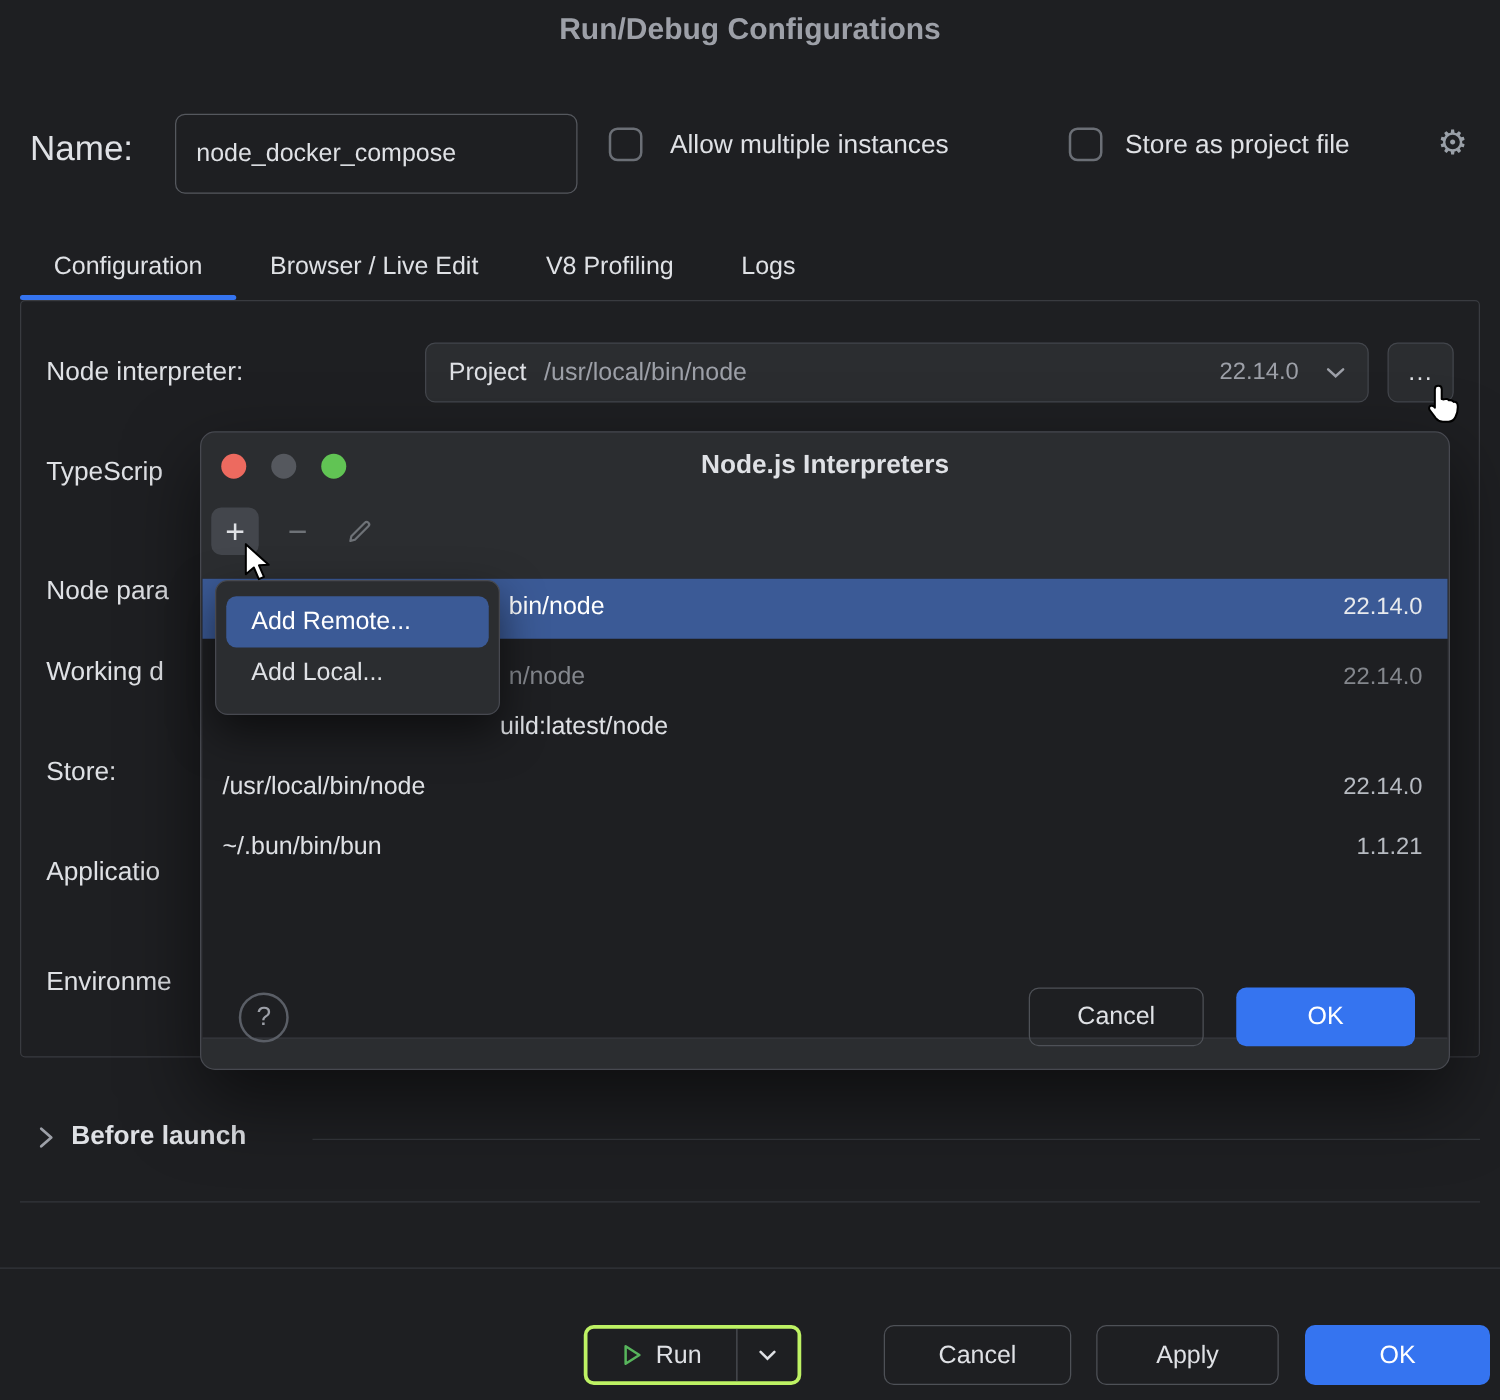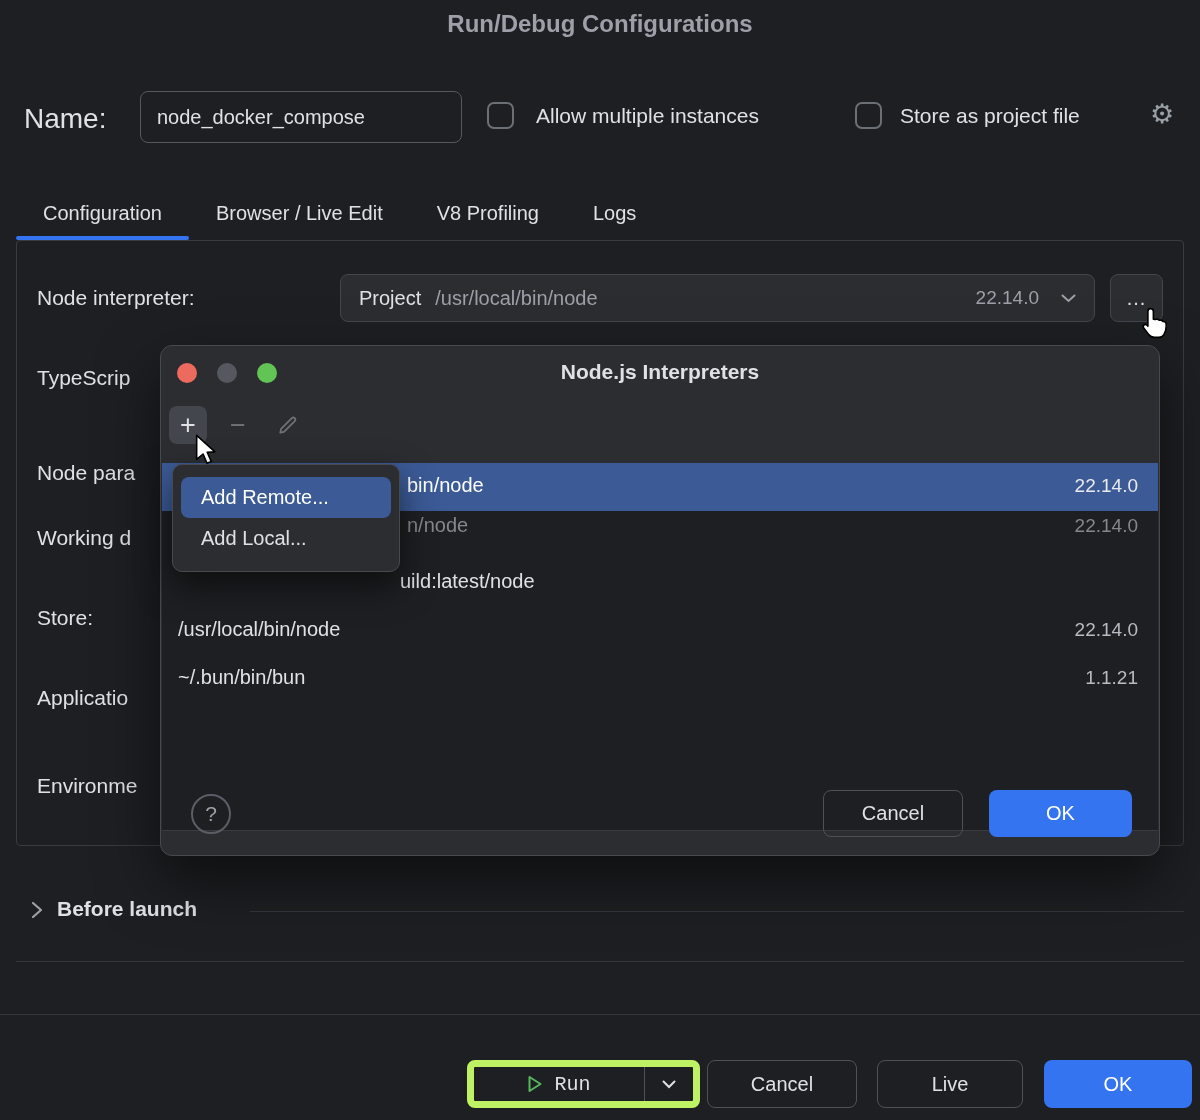--- a/index.html
+++ b/index.html
@@ -7,21 +7,21 @@
   .screen {
     position:relative; width:1200px; height:1120px;
     background:#1e1f22; color:#dfe1e5;
     font-family:"Liberation Sans", sans-serif;
     overflow:hidden;
   }
   
   .win-title { position:absolute; top:10px; left:0; right:0; text-align:center;
     font-size:24px; font-weight:bold; color:#9da0a8; }
   .name-label { position:absolute; left:24px; top:103px; font-size:28px; }
-  .name-input { position:absolute; left:140px; top:91px; width:322px; height:52px;
+  .name-input { position:absolute; left:140px; top:91px; width:322px; height:64px;
     background:#1e1f22; border:1px solid #55585e; border-radius:8px;
     color:#dfe1e5; font-size:20px; padding:0 16px; font-family:inherit; }
   .checkbox { position:absolute; width:27px; height:27px; border:2px solid #6b6f76;
     border-radius:7px; background:transparent; }
   .cb1 { left:487px; top:102px; }
   .cb2 { left:855px; top:102px; }
   .cb-label { position:absolute; font-size:21px; top:104px; }
   .cb1-label { left:536px; }
   .cb2-label { left:900px; }
   .gear { position:absolute; left:1150px; top:98px; font-size:27px; color:#9aa0a8; cursor:default; }
@@ -47,22 +47,22 @@
   .bl-chevron { position:absolute; left:30px; top:901px; }
   .bl-label { position:absolute; left:57px; top:897px; font-size:21px; font-weight:600; }
   .hline { position:absolute; height:1px; background:#33363b; }
   .hl1 { left:250px; right:16px; top:911px; }
   .hl2 { left:16px; right:16px; top:961px; }
   .hl3 { left:0; right:0; top:1014px; }
   
   .btn { position:absolute; height:48px; border-radius:8px; border:1px solid #4e5157;
     background:transparent; color:#dfe1e5; font-size:20px; font-family:inherit;
     display:flex; align-items:center; justify-content:center; }
-  .run-split { position:absolute; left:467px; top:1060px; width:233px; height:48px;
-    border:7px solid #bef264; border-radius:8px; display:flex; overflow:hidden;font-family:Liberation Mono, monospace; }
+  .run-split { position:absolute; left:467px; top:1060px; width:174px; height:48px;
+    border:3px solid #bef264; border-radius:8px; display:flex; overflow:hidden; }
   .run-main { flex:1; display:flex; align-items:center; justify-content:center; gap:11px;
     background:transparent; border:none; color:#dfe1e5; font-size:20px; font-family:inherit; }
   .run-divider { width:1px; background:#4e5157; }
   .run-arrow { width:48px; display:flex; align-items:center; justify-content:center;
     background:transparent; border:none; }
   .btn-cancel { left:707px; top:1060px; width:150px; }
   .btn-apply  { left:877px; top:1060px; width:146px; }
   .btn-ok     { left:1044px; top:1060px; width:148px; background:#3574f0; border:none; color:#fff; }
   
   .dialog { position:absolute; left:160px; top:345px; width:1000px; height:511px;
@@ -83,21 +83,21 @@
   .dlg-list { position:absolute; left:1px; right:1px; top:117px; height:368px;
     background:#1e1f22; border-bottom:1px solid #393b40; }
   .row { position:absolute; left:0; right:0; height:48px; font-size:20px; }
   .row .rpath { position:absolute; left:16px; top:11px; white-space:nowrap; color:#dfe1e5; }
   .row .rver { position:absolute; right:20px; top:12px; font-size:19px; color:#b7bbc2; }
   .row.selected { background:#3b5a96; }
   .row.selected .rpath { color:#fff; }
   .row.selected .rver { color:#e8eaed; }
   .row.dim .rpath, .row.dim .rver { color:#84878d; }
   .r1 { top:0; }   .r1 .rpath { left:245px; }
-  .r2 { top:40px; } .r2 .rpath { left:245px; }
+  .r2 { top:56px; } .r2 .rpath { left:245px; }
   .r3 { top:96px; } .r3 .rpath { left:238px; }
   .r4 { top:144px; }
   .r5 { top:192px; }
   .help-btn { position:absolute; left:30px; top:448px; width:40px; height:40px;
     border:2px solid #5a5e66; border-radius:50%; background:transparent; color:#9da0a8;
     font-size:21px; font-family:inherit; display:flex; align-items:center; justify-content:center; }
   .dlg-cancel { position:absolute; left:662px; top:444px; width:140px; height:47px;
     border:1px solid #4e5157; border-radius:8px; background:transparent; color:#dfe1e5;
     font-size:20px; font-family:inherit; }
   .dlg-ok { position:absolute; left:828px; top:444px; width:143px; height:47px;
@@ -173,21 +173,21 @@
       <span>Run</span>
     </button>
     <div class="run-divider"></div>
     <button class="run-arrow">
       <svg width="14" height="9" viewBox="0 0 14 9">
         <path d="M1.5 1.5 L7 7 L12.5 1.5" stroke="#dfe1e5" stroke-width="2" fill="none" stroke-linecap="round"></path>
       </svg>
     </button>
   </div>
   <button class="btn btn-cancel">Cancel</button>
-  <button class="btn btn-apply">Live</button>
+  <button class="btn btn-apply">Apply</button>
   <button class="btn btn-ok">OK</button>
 
   <div class="dialog">
     <div class="light light-close"></div>
     <div class="light light-min"></div>
     <div class="light light-max"></div>
     <div class="dlg-title">Node.js Interpreters</div>
 
     <button class="tb-btn tb-add">+</button>
     <button class="tb-btn tb-remove">−</button>

